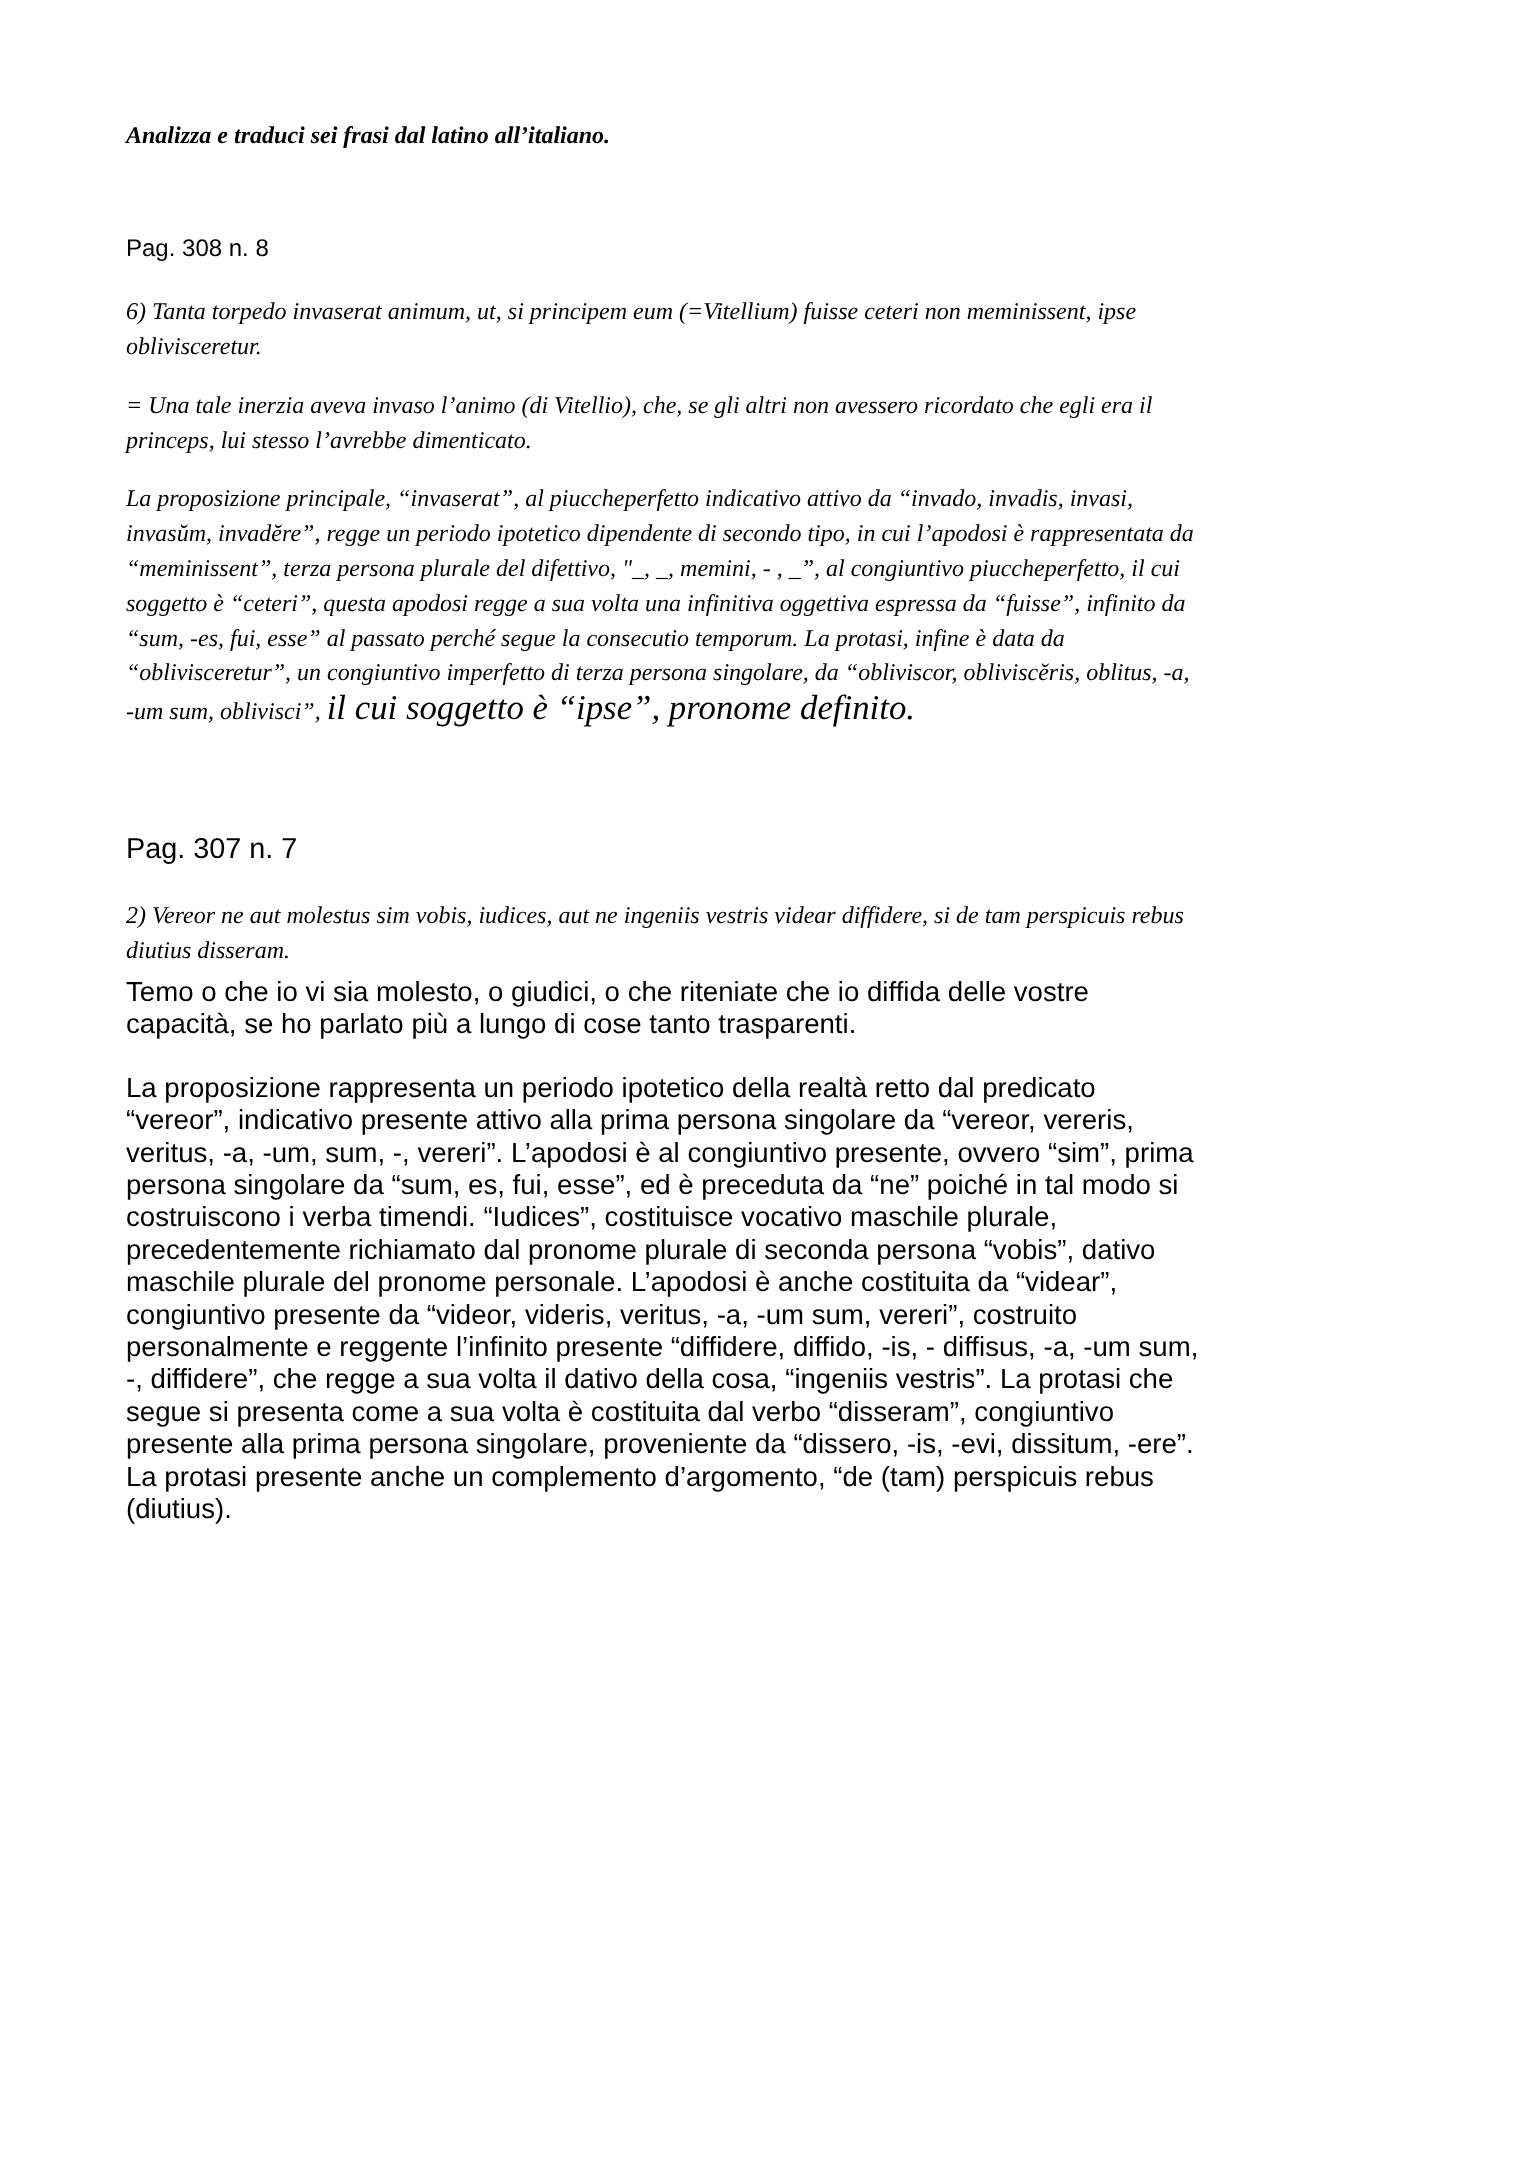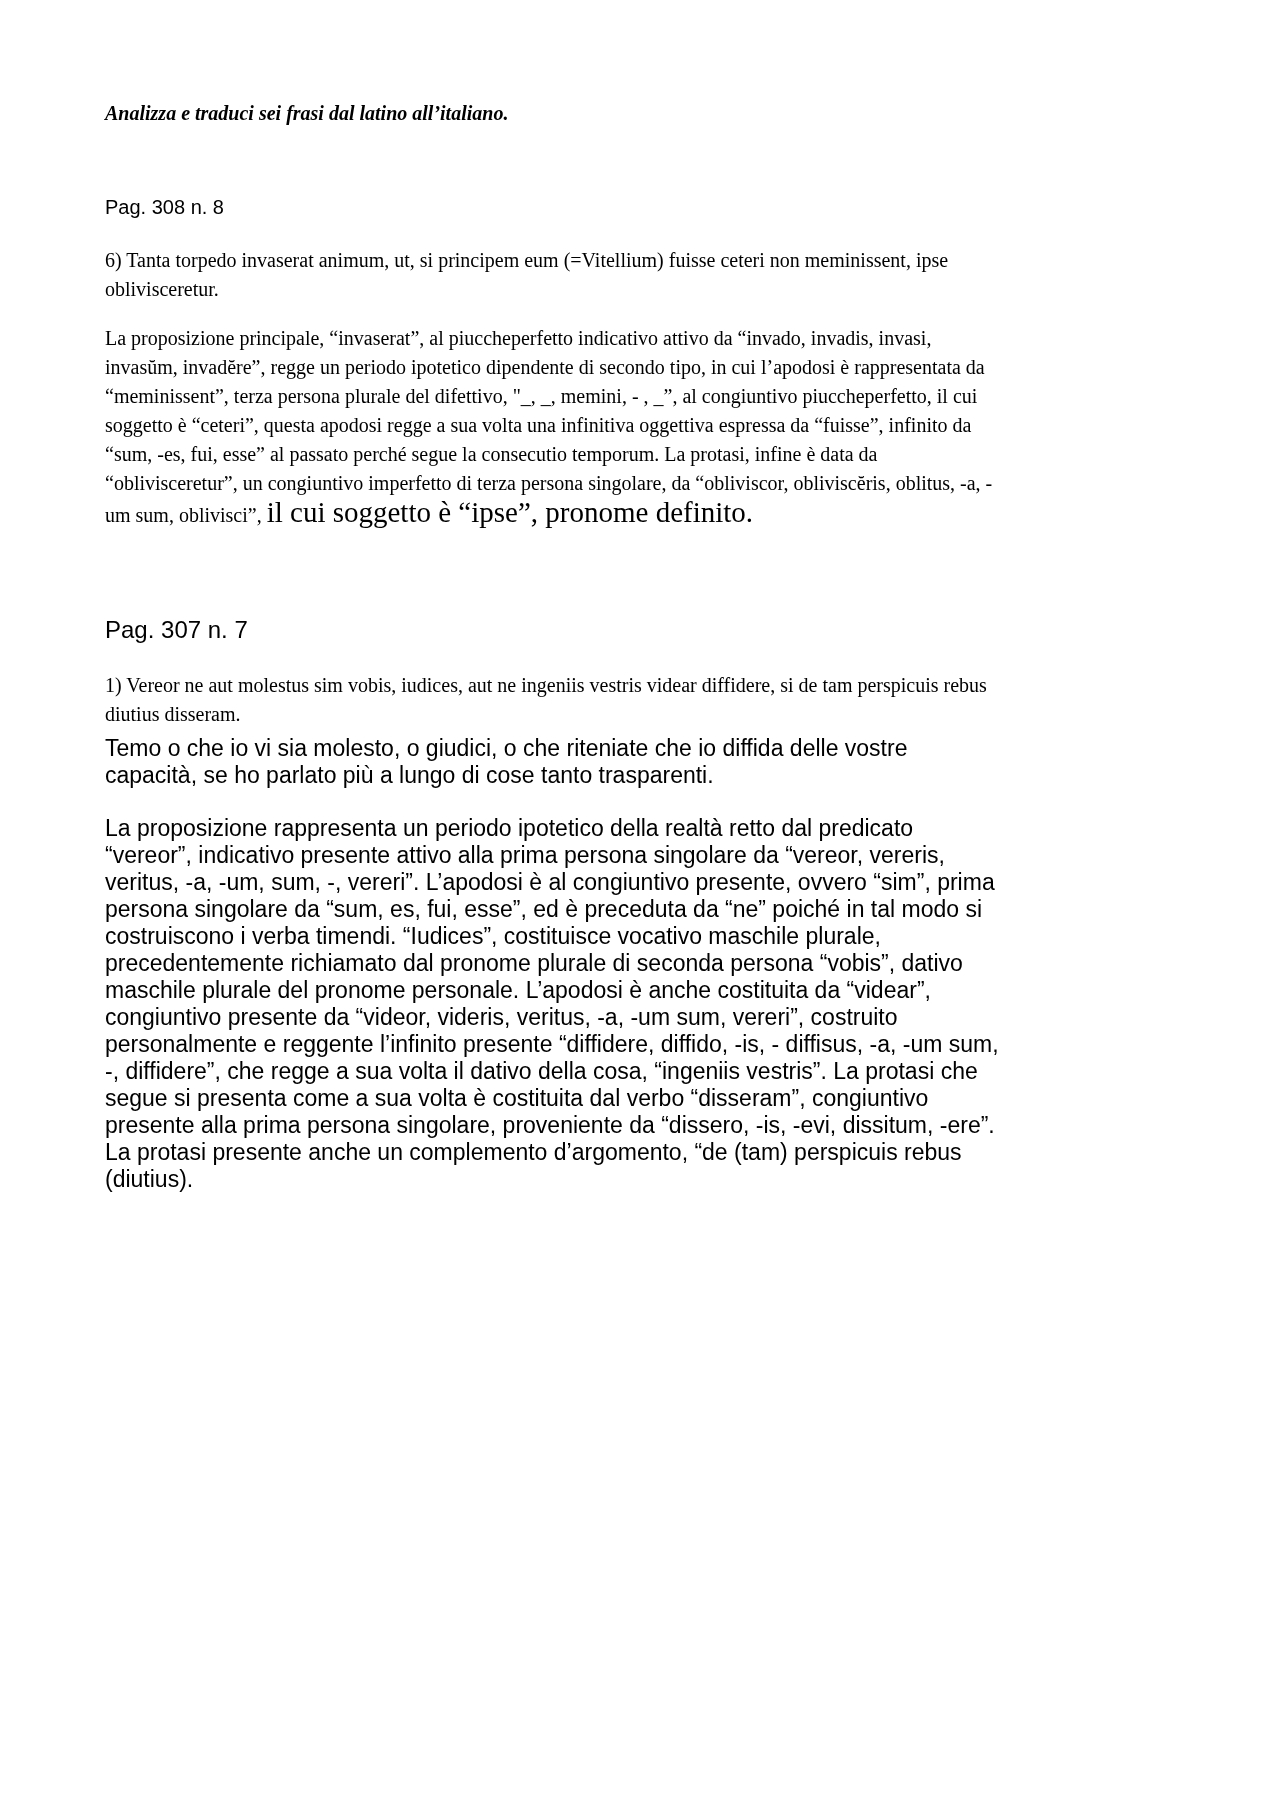--- a/index.html
+++ b/index.html
@@ -16,20 +16,21 @@
     padding: 100px 280px 0 105px;
     overflow: hidden;
     color: #000000;
   }
   .serif {
     font-family: "Liberation Serif", "DejaVu Serif", serif;
     font-size: 20px;
     line-height: 29px;
     margin: 0 0 20px 0;
     text-align: left;
+    font-style: italic;
   }
   .doc-title {
     font-family: "Liberation Serif", "DejaVu Serif", serif;
     font-size: 20px;
     line-height: 26px;
     font-weight: bold;
     font-style: italic;
     margin: 0 0 68px 0;
   }
   .section-heading-serif {
@@ -65,24 +66,25 @@
 <body>
 
 <div class="page">
 
   <p class="doc-title">Analizza e traduci sei frasi dal latino all’italiano.</p>
 
   <p class="section-heading-serif">Pag. 308 n. 8</p>
 
   <p class="serif">6) Tanta torpedo invaserat animum, ut, si principem eum (=Vitellium) fuisse ceteri non meminissent, ipse oblivisceretur.</p>
 
+  <p class="serif">= Una tale inerzia aveva invaso l’animo (di Vitellio), che, se gli altri non avessero ricordato che egli era il princeps, lui stesso l’avrebbe dimenticato.</p>
 
   <p class="serif"><span>La proposizione principale, “invaserat”, al piuccheperfetto indicativo attivo da “invado, invadis, invasi, invasŭm, invadĕre”, regge un periodo ipotetico dipendente di secondo tipo, in cui l’apodosi è rappresentata da “meminissent”, terza persona plurale del difettivo, "_, _, memini, - , _”, al congiuntivo piuccheperfetto, il cui soggetto è “ceteri”, questa apodosi regge a sua volta una infinitiva oggettiva espressa da “fuisse”, infinito da “sum, -es, fui, esse” al passato perché segue la consecutio temporum. La protasi, infine è data da “oblivisceretur”, un congiuntivo imperfetto di terza persona singolare, da “obliviscor, obliviscĕris, oblitus, -a, -um sum, oblivisci”, </span><span class="serif-large">il cui soggetto è “ipse”, pronome definito.</span></p>
 
   <p class="section-heading-sans">Pag. 307 n. 7</p>
 
-  <p class="serif latin-7">1) Vereor ne aut molestus sim vobis, iudices, aut ne ingeniis vestris videar diffidere, si de tam perspicuis rebus diutius disseram.</p>
+  <p class="serif latin-7">2) Vereor ne aut molestus sim vobis, iudices, aut ne ingeniis vestris videar diffidere, si de tam perspicuis rebus diutius disseram.</p>
 
   <p class="sans translation-sans">Temo o che io vi sia molesto, o giudici, o che riteniate che io diffida delle vostre capacità, se ho parlato più a lungo di cose tanto trasparenti.</p>
 
   <p class="sans">La proposizione rappresenta un periodo ipotetico della realtà retto dal predicato “vereor”, indicativo presente attivo alla prima persona singolare da “vereor, vereris, veritus, -a, -um, sum, -, vereri”. L’apodosi è al congiuntivo presente, ovvero “sim”, prima persona singolare da “sum, es, fui, esse”, ed è preceduta da “ne” poiché in tal modo si costruiscono i verba timendi. “Iudices”, costituisce vocativo maschile plurale, precedentemente richiamato dal pronome plurale di seconda persona “vobis”, dativo maschile plurale del pronome personale. L’apodosi è anche costituita da “videar”, congiuntivo presente da “videor, videris, veritus, -a, -um sum,  vereri”, costruito personalmente e reggente l’infinito presente “diffidere, diffido, -is, - diffisus, -a, -um sum, -, diffidere”, che regge a sua volta il dativo della cosa, “ingeniis vestris”. La protasi che segue si presenta come a sua volta è costituita dal verbo “disseram”, congiuntivo presente alla prima persona singolare, proveniente da “dissero, -is, -evi, dissitum, -ere”. La protasi presente anche un complemento d’argomento, “de (tam) perspicuis rebus (diutius).</p>
 
 </div>
 
 </body></html>

